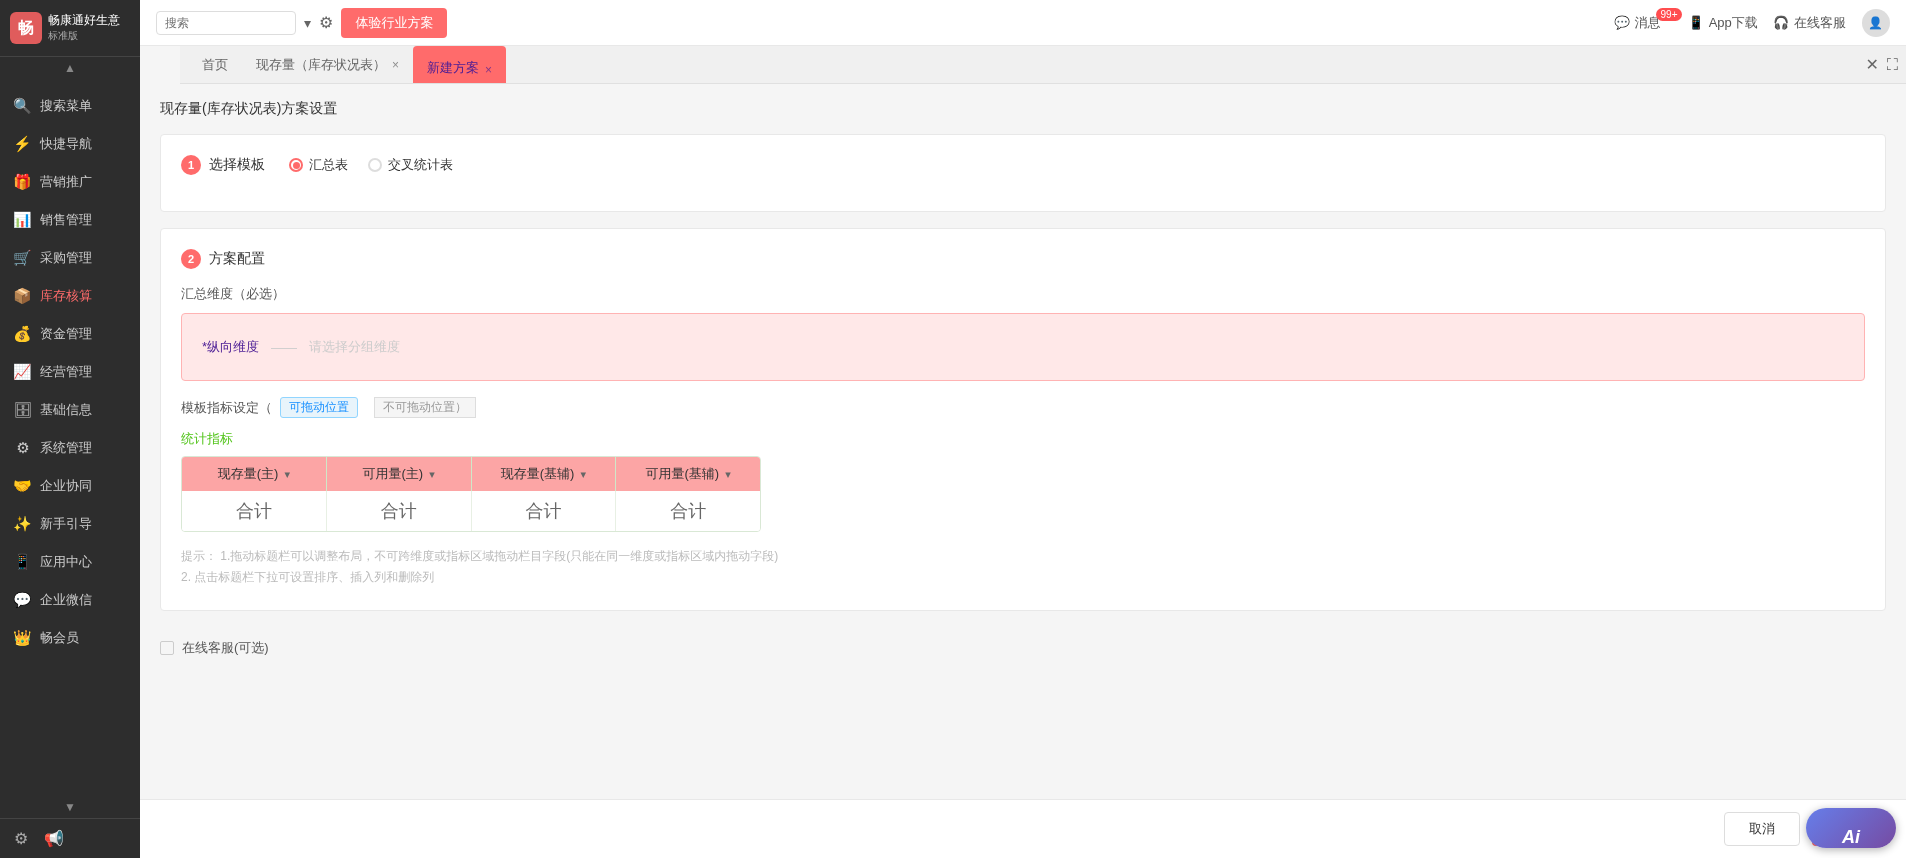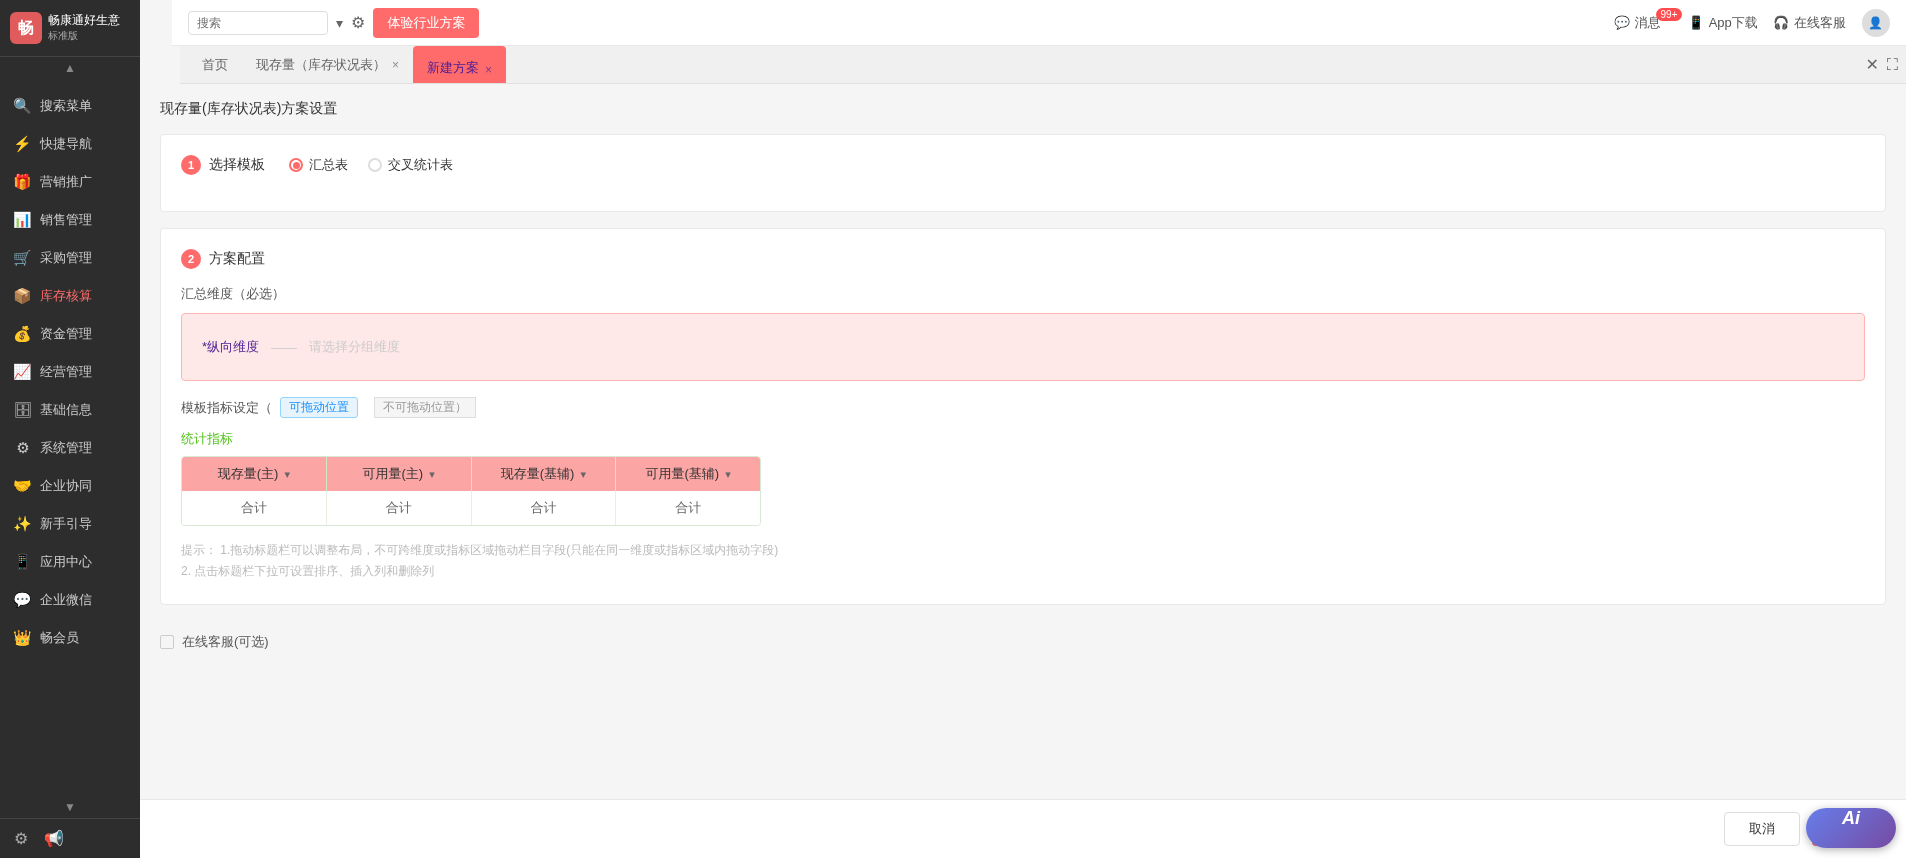--- a/index.html
+++ b/index.html
@@ -55,21 +55,20 @@
     
     .topbar {
       height: 46px;
       background: #fff;
       border-bottom: 1px solid #e8e8e8;
       display: flex;
       align-items: center;
       padding: 0 16px;
       gap: 15px;
       flex-shrink: 0;
-      margin-left: 32px;
     }
     .topbar-left { display: flex; align-items: center; gap: 8px; flex: 1; }
     .topbar-input {
       border: 1px solid #ddd;
       border-radius: 4px;
       padding: 4px 8px;
       font-size: 12px;
       color: #999;
       width: 140px;
     }
@@ -253,21 +252,21 @@
     .stats-table-header-cell:last-child { border-right: none; }
     .stats-table-row {
       display: flex;
       background: white;
     }
     .stats-table-cell {
       flex: 1;
       padding: 8px 10px;
       text-align: center;
       border-right: 1px solid #e8f0e4;
-      font-size: 13px; color: #666;
+      font-size: 18px; color: #666;
     }
     .stats-table-cell:last-child { border-right: none; }
 
     .chevron-icon { font-size: 11px; color: #666; }
 
     
     .tips-section { margin-top: 16px; }
     .tip-item { font-size: 12px; color: #bbb; margin-bottom: 4px; }
 
     
@@ -308,21 +307,21 @@
     }
 
     
     .ai-fab {
       position: fixed;
       bottom: 10px;
       right: 10px;
       width: 90px; height: 40px;
       background: linear-gradient(135deg, #667eea, #764ba2);
       border-radius: 20px;
-      display: flex; align-items: flex-start; justify-content: center;
+      display: flex; align-items: flex-end; justify-content: center;
       color: white; font-size: 18px; font-weight: bold;
       cursor: pointer;
       box-shadow: 0 2px 8px rgba(0,0,0,0.3);
       font-style: italic;
     }
 
     
     .scroll-arrow {
       text-align: center;
       color: #888;

